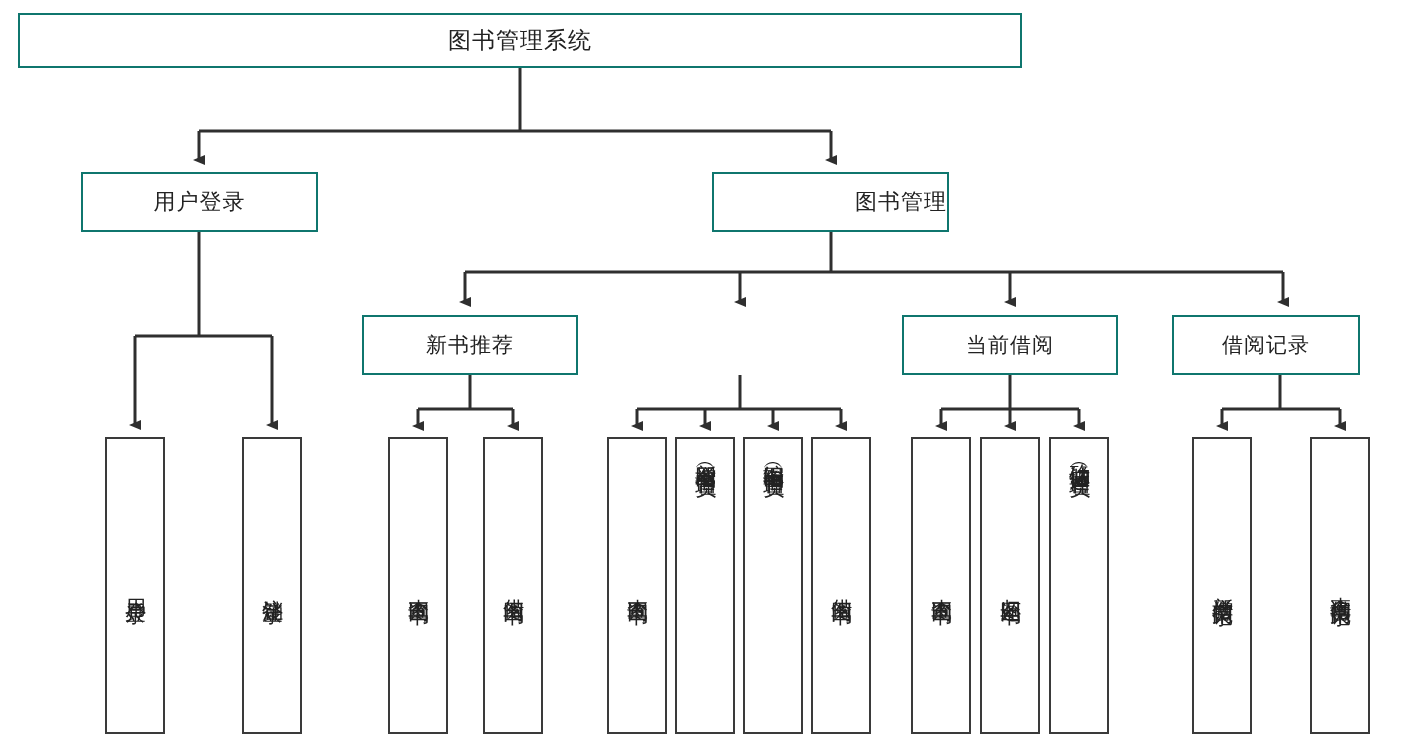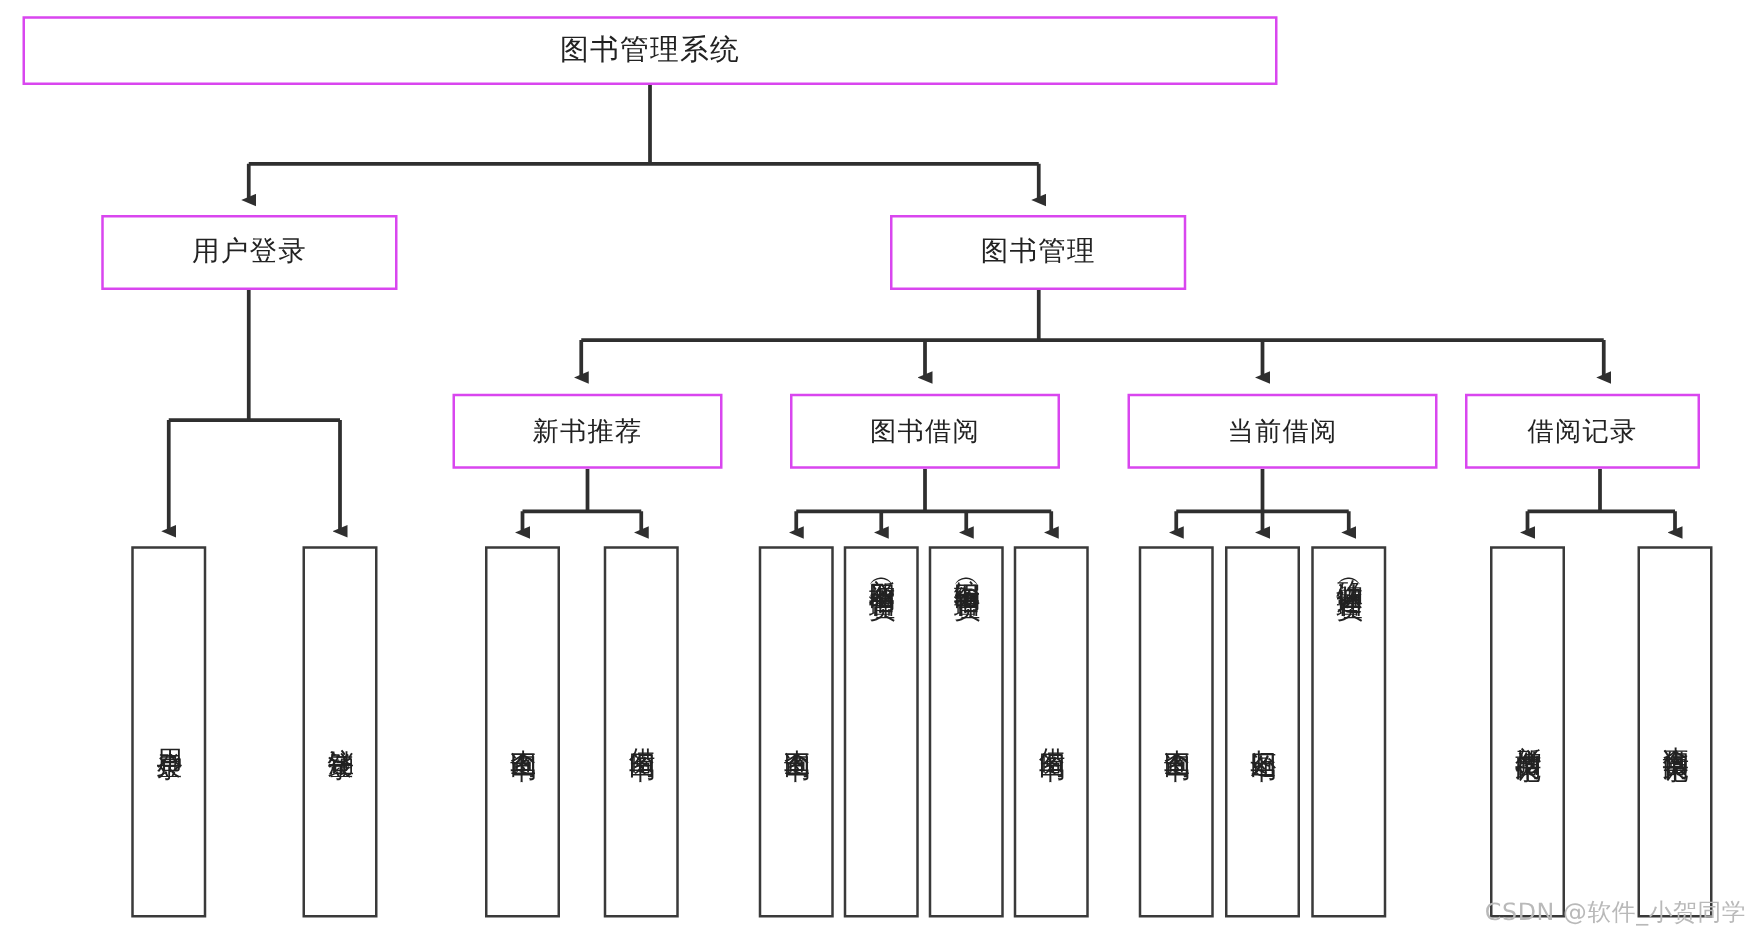--- a/index.html
+++ b/index.html
@@ -17,21 +17,21 @@
   svg#wires{
     position:absolute;
     left:0;top:0;
     width:1405px;height:747px;
     pointer-events:none;
   }
   .node{
     position:absolute;
     box-sizing:border-box;
     background:#ffffff;
-    border:2px solid #d946ef;
+    border:2px solid #0f766e;
     display:flex;
     align-items:center;
     justify-content:center;
     z-index:2;
   }
   .node-label{
     font-size:22px;
     line-height:1.25;
     color:#222222;
     white-space:nowrap;
@@ -131,31 +131,28 @@
     </g>
   </svg>
 
   <div class="node root" style="left:18px;top:13px;width:1004px;height:55px;">
     <span class="node-label">图书管理系统</span>
   </div>
 
   <div class="node level2" style="left:81px;top:172px;width:237px;height:60px;">
     <span class="node-label">用户登录</span>
   </div>
-  <div class="node level2" style="left:712px;top:172px;width:237px;height:60px;">
+  <div class="node level2" style="left:712px;top:172px;width:237px;height:60px;justify-content:flex-end;">
     <span class="node-label">图书管理</span>
   </div>
 
   <div class="node level3" style="left:362px;top:315px;width:216px;height:60px;text-align:center;">
     <span class="node-label">新书推荐</span>
   </div>
-  <div class="node level3" style="left:632px;top:315px;width:216px;height:60px;">
-    <span class="node-label">图书借阅</span>
-  </div>
-  <div class="node level3" style="left:902px;top:315px;width:248px;height:60px;">
+  <div class="node level3" style="left:902px;top:315px;width:216px;height:60px;">
     <span class="node-label">当前借阅</span>
   </div>
   <div class="node level3" style="left:1172px;top:315px;width:188px;height:60px;">
     <span class="node-label">借阅记录</span>
   </div>
 
   <div class="leaf center" style="left:105px;top:437px;width:60px;height:297px;">
     <span class="leaf-label">用户登录</span>
   </div>
   <div class="leaf center" style="left:242px;top:437px;width:60px;height:297px;">
@@ -192,15 +189,14 @@
     <span class="leaf-label">确认归还（管理员）</span>
   </div>
 
   <div class="leaf center" style="left:1192px;top:437px;width:60px;height:297px;">
     <span class="leaf-label">新增借阅记录</span>
   </div>
   <div class="leaf center" style="left:1310px;top:437px;width:60px;height:297px;">
     <span class="leaf-label">查询借阅记录</span>
   </div>
 
-  <div class="watermark">CSDN @软件_小贺同学</div>
 
 </div>
 
 </body></html>

